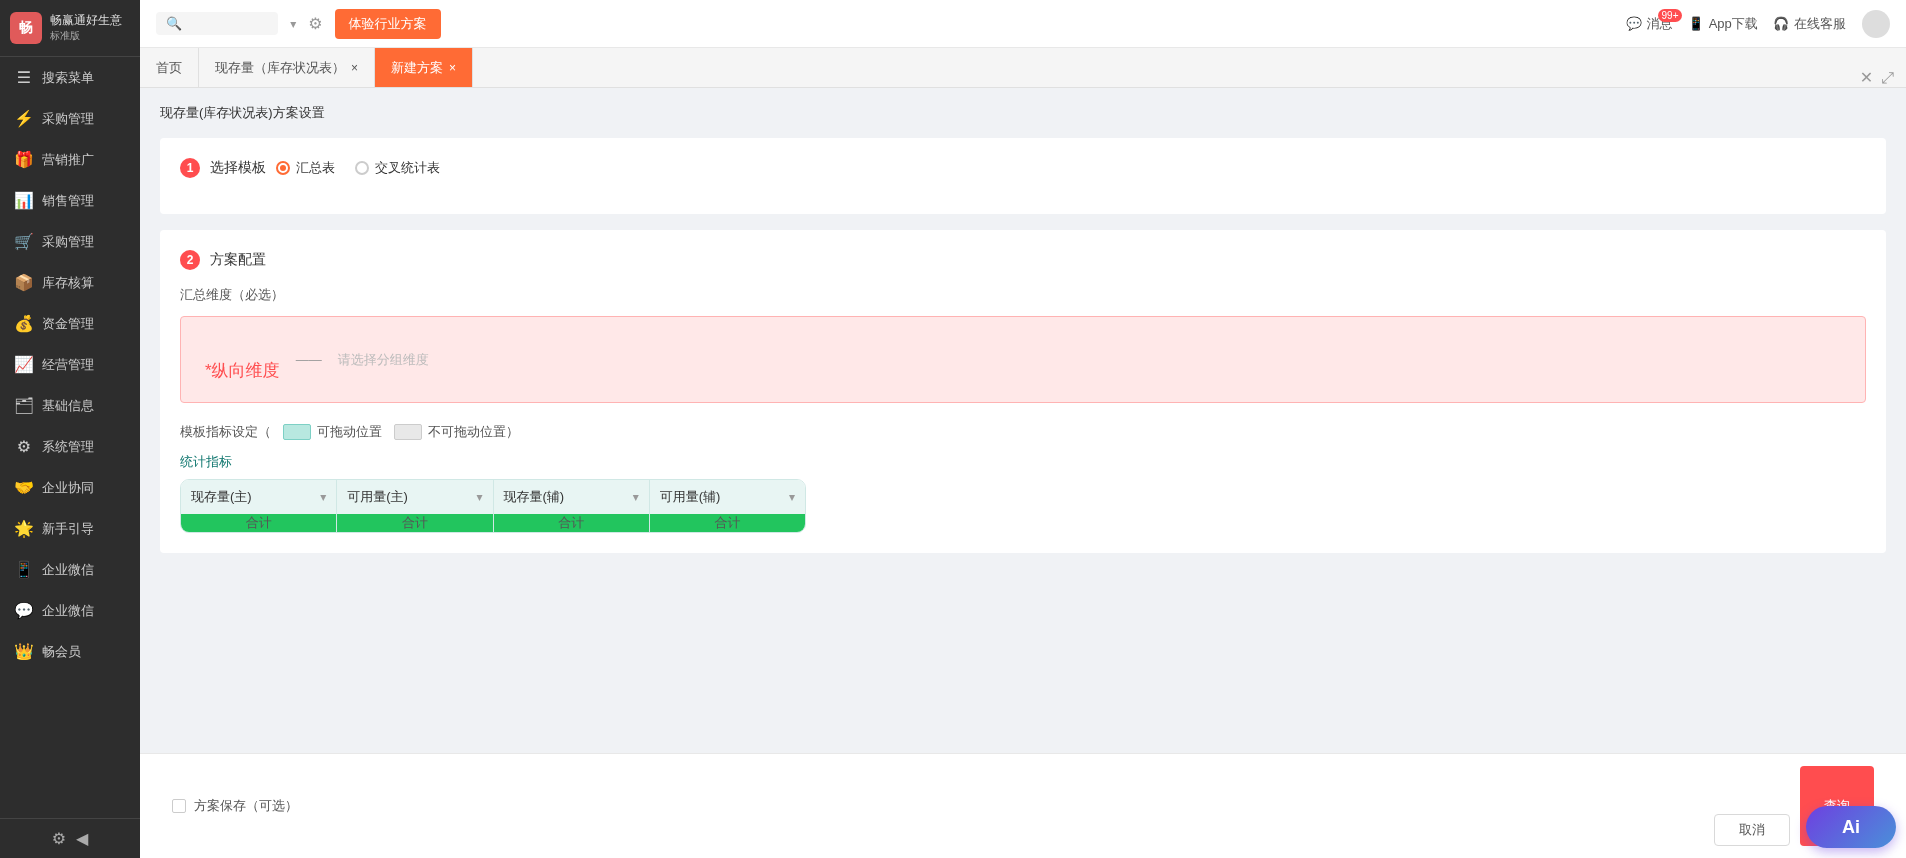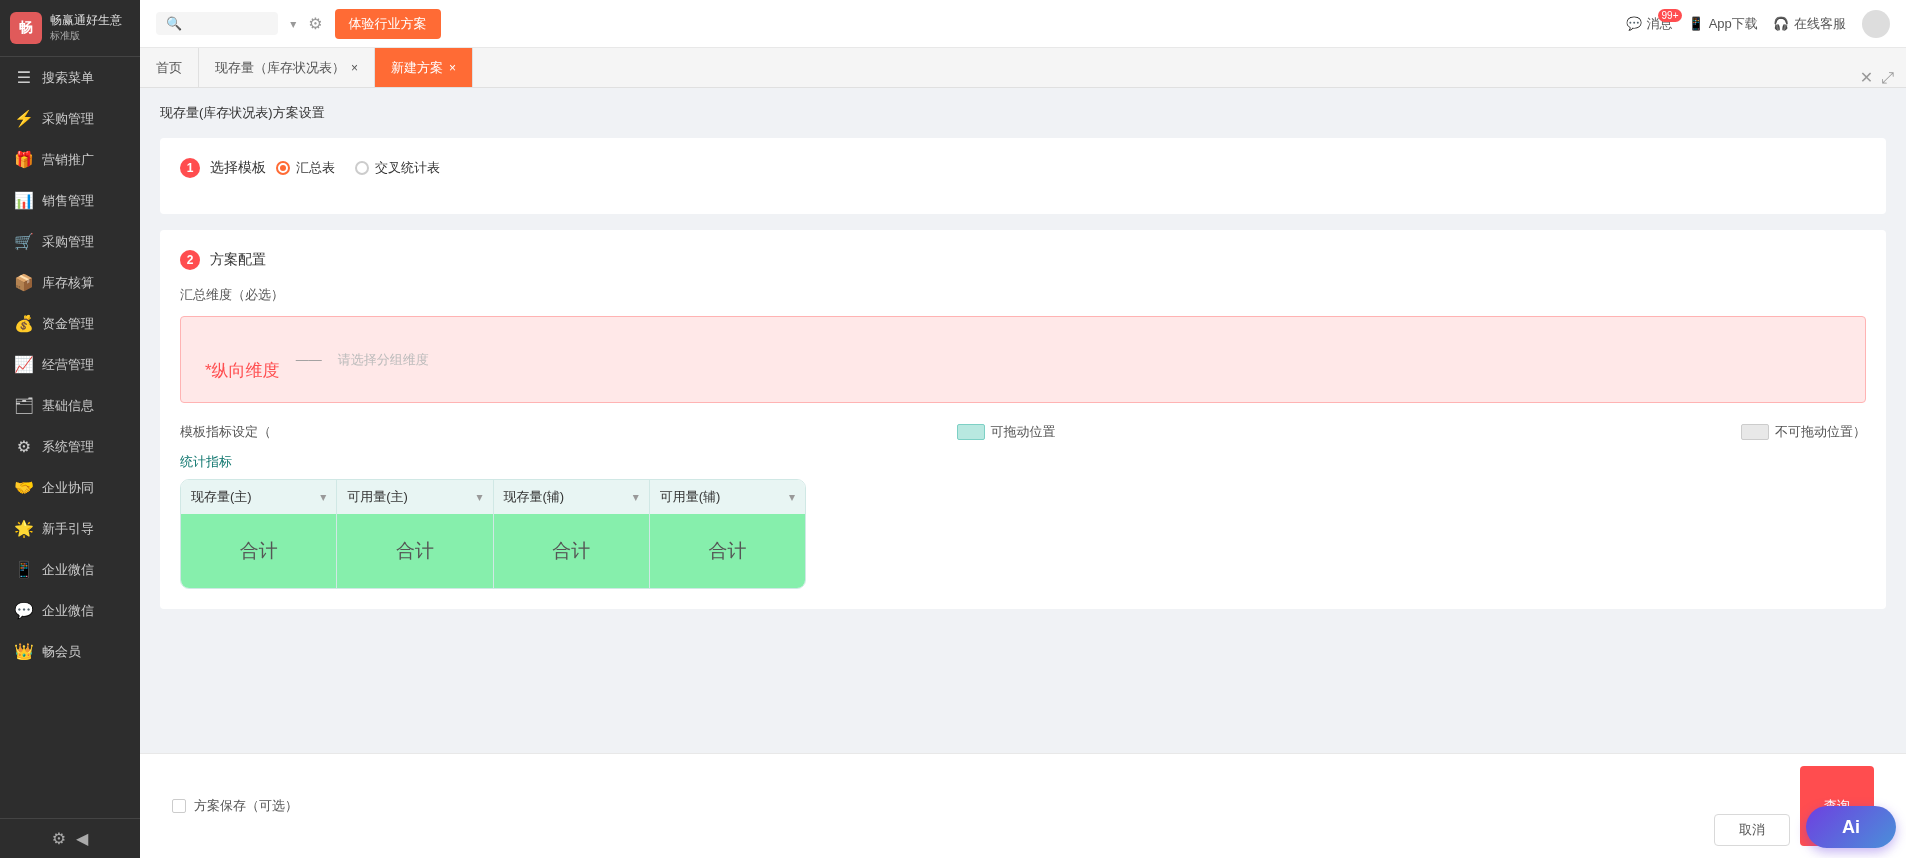--- a/index.html
+++ b/index.html
@@ -201,21 +201,21 @@
       display: flex;
       align-items: center;
       gap: 16px;
       margin-bottom: 20px;
       min-height: 70px;
     }
     .dim-label { color: #ff4d4f; font-size: 17px; white-space: nowrap; margin-top: 22px; }
     .dim-dash { color: #999; }
     .dim-placeholder { color: #bbb; font-size: 13px; }
 
-    .template-settings { font-size: 13px; color: #555; margin-bottom: 12px; display: flex; align-items: center; gap: 12px; justify-content: space-between; }
+    .template-settings { font-size: 13px; color: #555; margin-bottom: 12px; display: flex; align-items: center; gap: 12px; }
     .legend-item { display: flex; align-items: center; gap: 6px; }
     .legend-box {
       width: 28px; height: 16px; border-radius: 2px;
     }
     .legend-box.draggable { background: #b8e8e0; border: 1px solid #7dd0c5; }
     .legend-box.non-draggable { background: #e8e8e8; border: 1px solid #ccc; }
 
     .stats-section { margin-top: 4px; }
     .stats-label { font-size: 13px; color: #0f766e; margin-bottom: 8px; font-weight: 500; }
 
@@ -231,25 +231,25 @@
       justify-content: space-between;
     }
     .stats-col:last-child { border-right: none; }
     .stats-col-name { color: #333; }
     .stats-col-arrow { color: #999; font-size: 12px; cursor: pointer; }
 
     .stats-table-body { display: flex; }
     .stats-cell {
       flex: 1;
       border-right: 1px solid #d0e8e5;
-      padding: 24px 10px;
-      font-size: 19px;
+      padding: 0 10px;
+      font-size: 13px;
       color: #555;
       text-align: center;
-      background: #86efac;
+      background: #22c55e;
     }
     .stats-cell:last-child { border-right: none; }
 
     .tips-section { margin-top: 20px; font-size: 12px; color: #bbb; line-height: 1.8; }
     .tips-title { color: #ccc; font-weight: 500; }
 
     
     .bottom-bar {
       background: #fff;
       border-top: 1px solid #e8e8e8;

